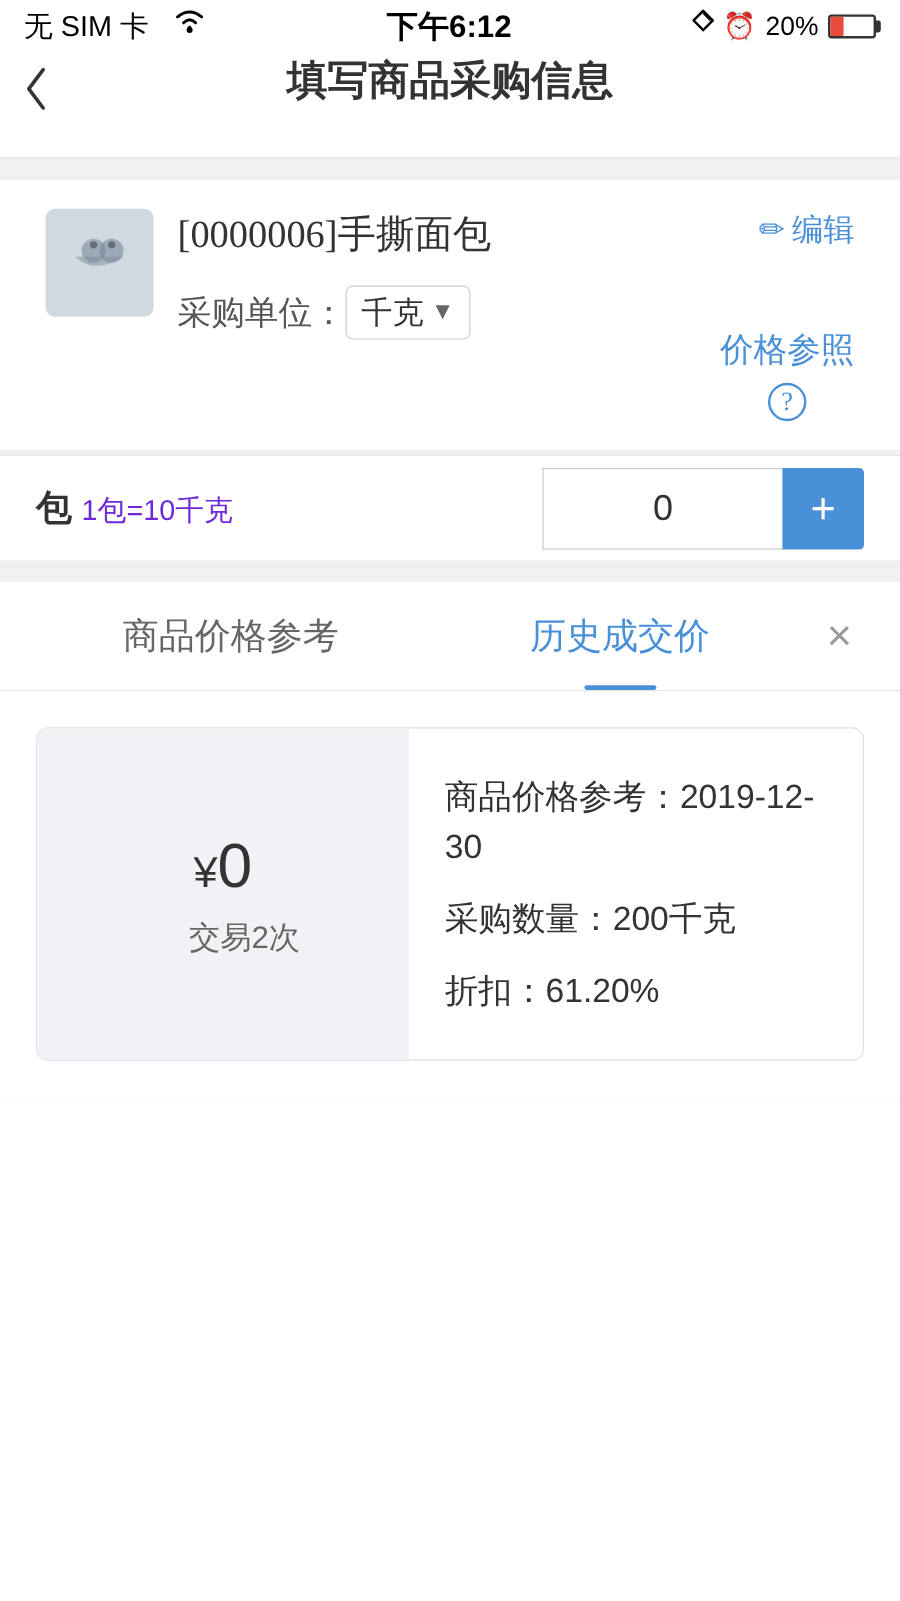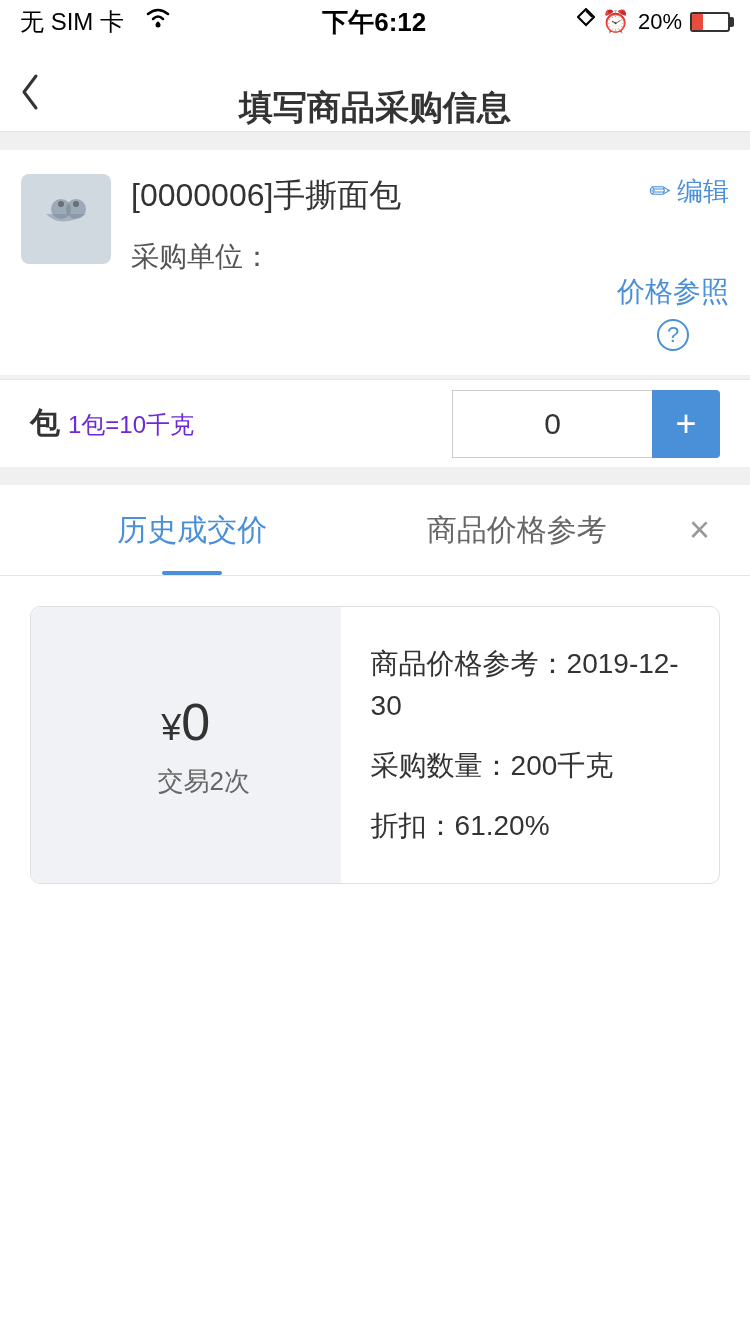--- a/index.html
+++ b/index.html
@@ -66,21 +66,21 @@
       background: #e74c3c;
       border-radius: 1px;
     }
 
     
     .nav-bar {
       width: 100%;
       height: 88px;
       background: #fff;
       display: flex;
-      align-items: flex-end;
+      align-items: flex-start;
       padding: 0 18px;
       border-bottom: 1px solid #e5e5e5;
       position: relative;
     }
     .nav-back {
       font-size: 36px;
       color: #333;
       cursor: pointer;
       padding: 10px 10px 10px 0;
     }
@@ -90,21 +90,22 @@
       transform: translateX(-50%);
       font-size: 34px;
       font-weight: 600;
       color: #333;
     }
 
     
     .product-card {
       background: #fff;
       margin-top: 18px;
-      padding: 24px 21px;
+      padding: 24px 38px;
+      font-family: Liberation Serif, serif;
     }
     .product-header {
       display: flex;
       align-items: flex-start;
       justify-content: space-between;
     }
     .product-left {
       display: flex;
       align-items: flex-start;
       gap: 20px;
@@ -391,20 +392,24 @@
           <circle cx="40" cy="20" r="10" fill="#7a8a99" opacity="0.6"></circle>
           <path d="M10 25 Q25 40 50 25" fill="#7a8a99" opacity="0.5"></path>
           <circle cx="25" cy="15" r="3" fill="#333" opacity="0.5"></circle>
           <circle cx="40" cy="15" r="3" fill="#333" opacity="0.5"></circle>
         </svg>
       </div>
       <div class="product-info">
         <div class="product-name">[0000006]手撕面包</div>
         <div class="product-unit-row">
           <span>采购单位：</span>
+          <div class="unit-select">
+            <span>千克</span>
+            <span class="unit-arrow">▼</span>
+          </div>
         </div>
       </div>
     </div>
     <div style="display:flex; flex-direction:column; align-items:flex-end; gap:40px;">
       <div class="edit-btn">
         <span>✏</span>
         <span>编辑</span>
       </div>
       <div class="price-ref">
         <span>价格参照</span>
@@ -422,26 +427,26 @@
   <div class="quantity-input-group">
     <div class="quantity-input-box">0</div>
     <div class="quantity-plus-btn">+</div>
   </div>
 </div>
 
 <div class="divider-thick"></div>
 
 <div class="tabs-container">
   <div class="tabs-header">
+    <div class="tab-item">
+      <span>商品价格参考</span>
+    </div>
     <div class="tab-item active">
       <span>历史成交价</span>
       <div class="tab-underline"></div>
-    </div>
-    <div class="tab-item">
-      <span>商品价格参考</span>
     </div>
     <div class="tab-close">×</div>
   </div>
 
   <div class="tab-content">
     <div class="history-card">
       <div class="history-left">
         <div class="history-price">
           <span class="yuan">¥</span><span>0</span>
         </div>

